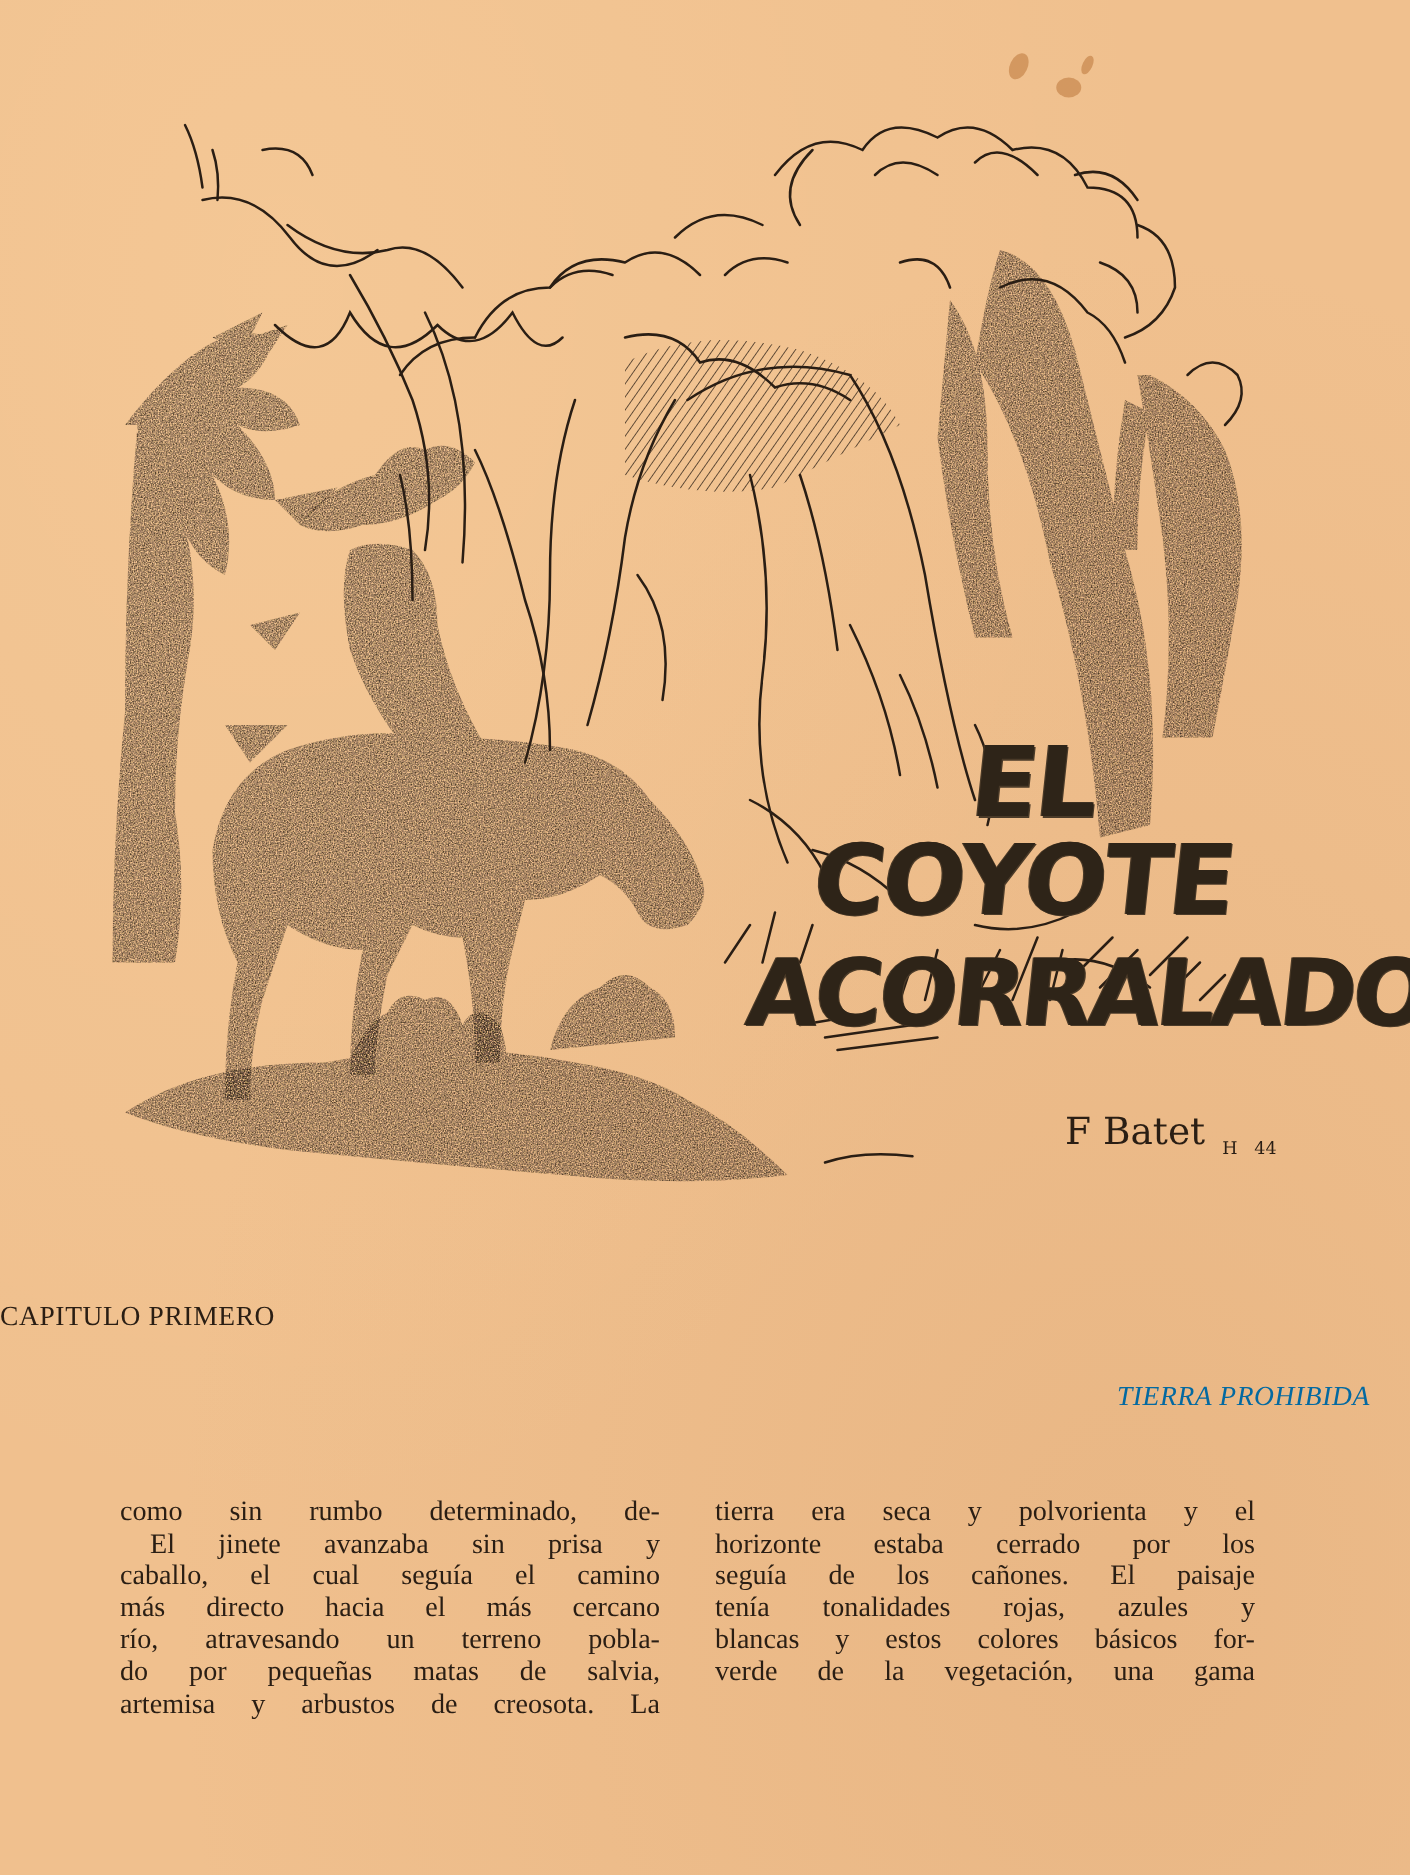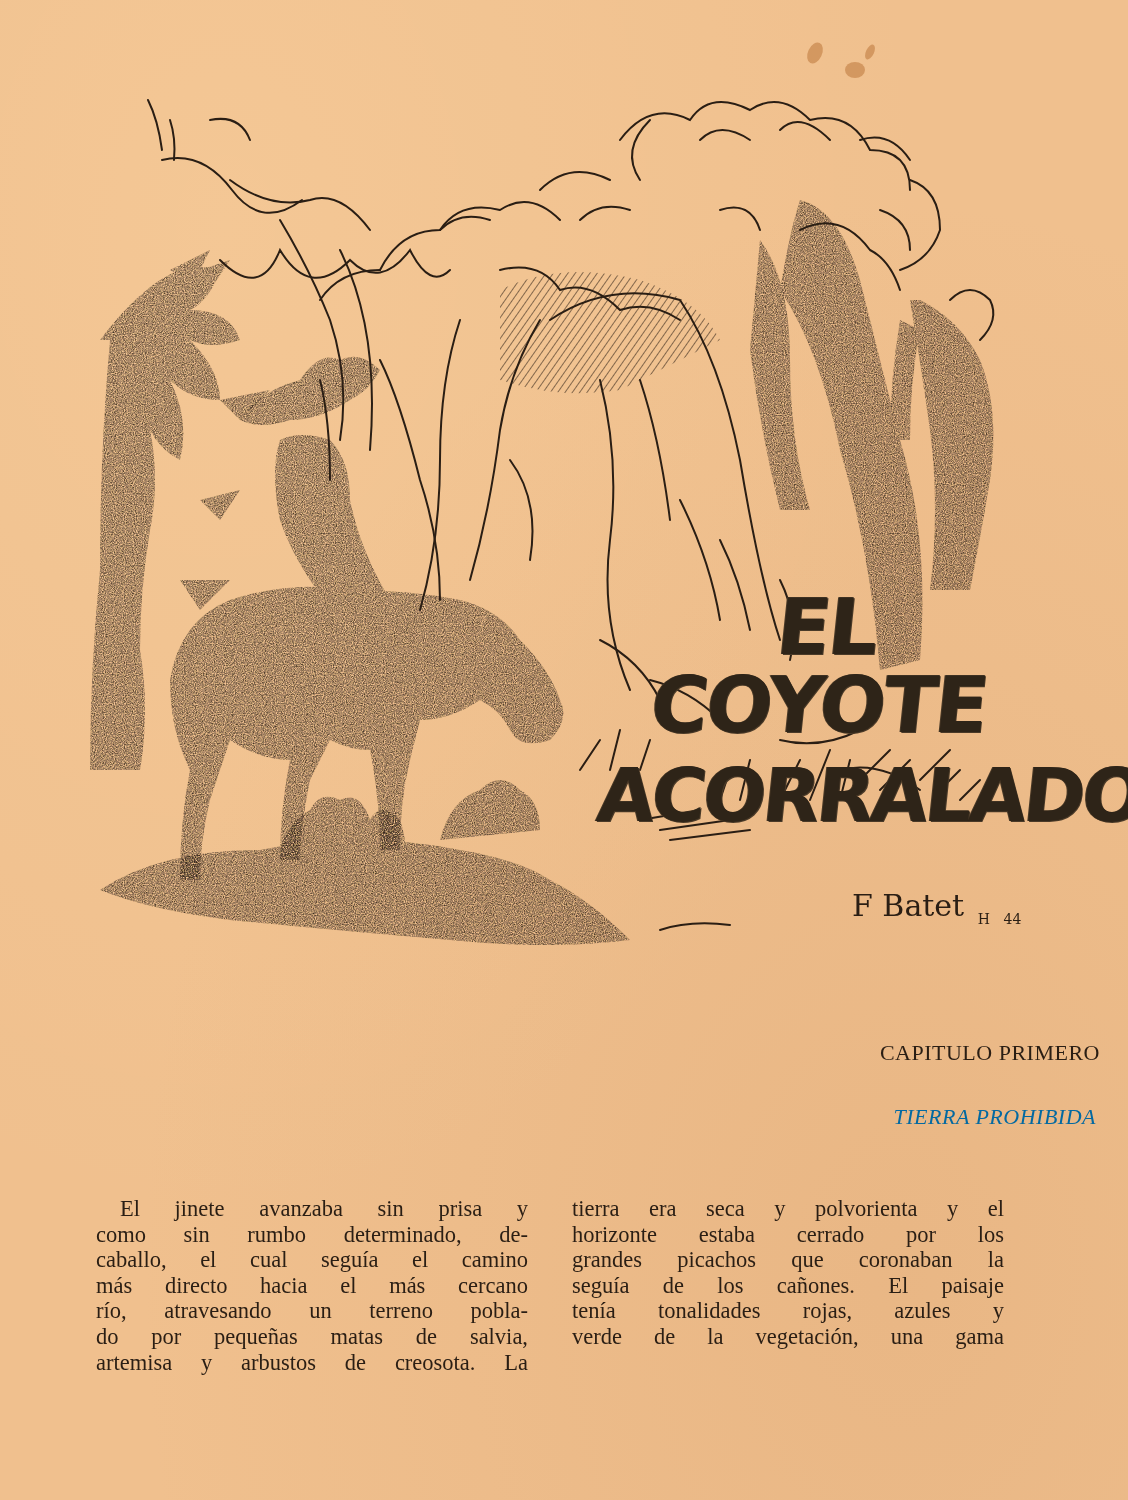--- a/index.html
+++ b/index.html
@@ -74,21 +74,21 @@
     .signature .yr {
       font-size: 14px;
       margin-left: 4px;
       vertical-align: -8px;
     }
     .chapter-heading {
       position: absolute;
       top: 1040px;
       left: 0;
       width: 1100px;
-      text-align: right;
+      text-align: left;
       font-family: "Liberation Serif", "DejaVu Serif", serif;
       font-size: 22px;
       letter-spacing: 0.5px;
       color: #2a1e14;
     }
     .chapter-subtitle {
       position: absolute;
       top: 1104px;
       left: 0;
       width: 1096px;
@@ -239,29 +239,29 @@
 <div class="signature">
   <span>F Batet</span>
   <span class="yr">H</span>
   <span class="yr">44</span>
 </div>
 
 <div class="chapter-heading">CAPITULO PRIMERO</div>
 <div class="chapter-subtitle">TIERRA PROHIBIDA</div>
 
 <div class="column left">
+  <span class="line">como sin rumbo determinado, de-</span>
   <span class="line indent">El jinete avanzaba sin prisa y</span>
-  <span class="line">como sin rumbo determinado, de-</span>
   <span class="line">caballo, el cual seguía el camino</span>
   <span class="line">más directo hacia el más cercano</span>
   <span class="line">río, atravesando un terreno pobla-</span>
   <span class="line">do por pequeñas matas de salvia,</span>
   <span class="line">artemisa y arbustos de creosota. La</span>
 </div>
 
 <div class="column right">
   <span class="line">tierra era seca y polvorienta y el</span>
   <span class="line">horizonte estaba cerrado por los</span>
-  <span class="line">grandes picachos que coronaban la</span>
   <span class="line">seguía de los cañones. El paisaje</span>
   <span class="line">tenía tonalidades rojas, azules y</span>
+  <span class="line">blancas y estos colores básicos for-</span>
   <span class="line">verde de la vegetación, una gama</span>
 </div>
 
 </body></html>

